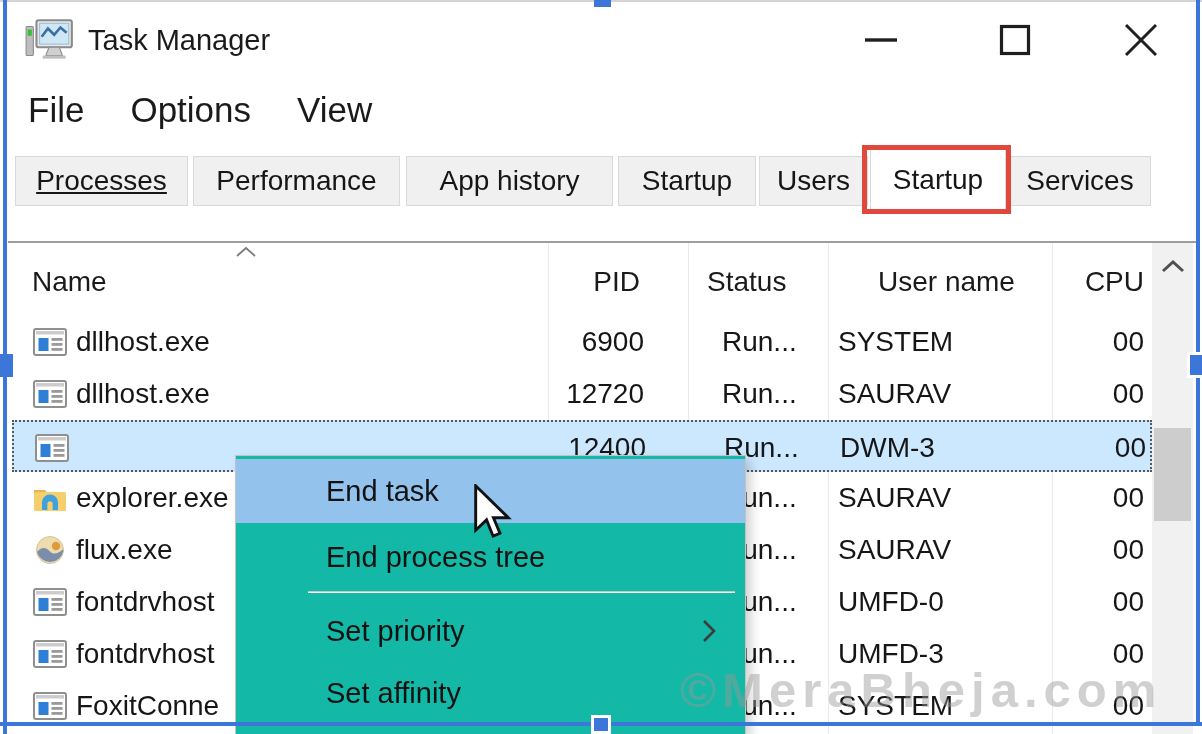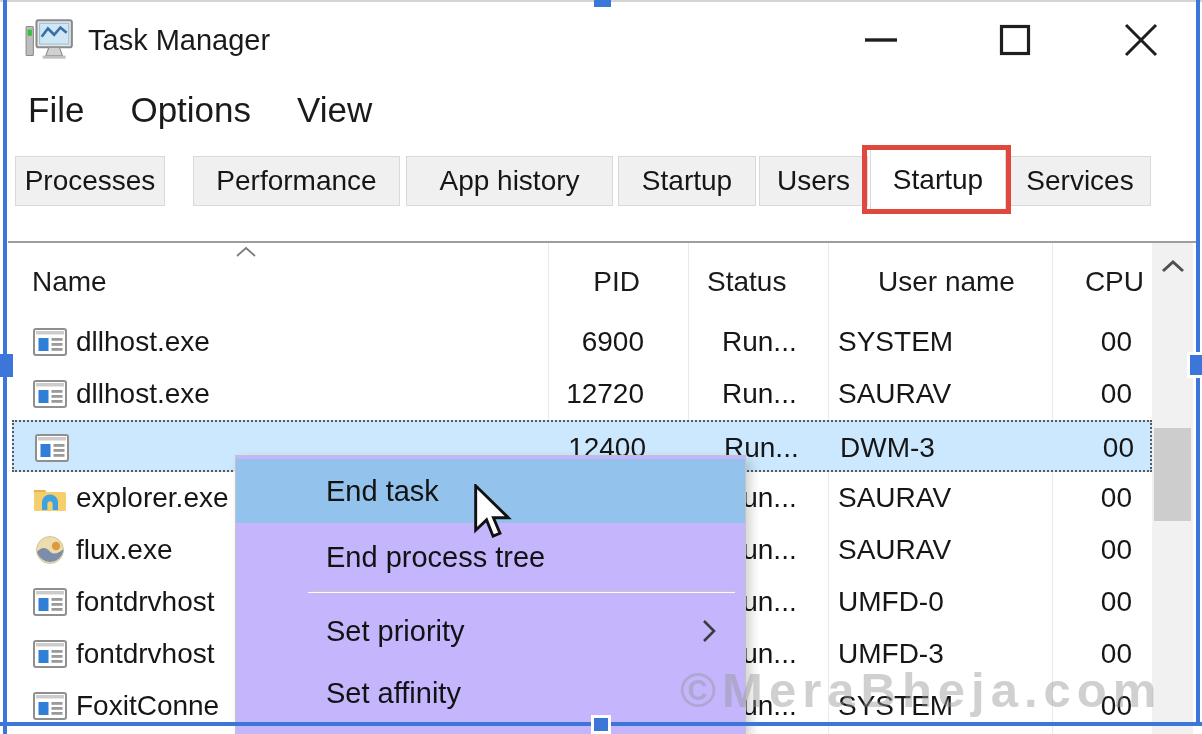--- a/index.html
+++ b/index.html
@@ -47,27 +47,27 @@
   #rows{position:absolute;left:12px;top:316px;width:1140px;z-index:3;}
   .row{position:absolute;left:0;width:1140px;height:52px;box-sizing:border-box;}
   .row.selected{background:var(--row_selected);border:2px dotted #585858;}
   .cell{position:absolute;top:0;height:52px;line-height:52px;font-size:28px;color:#161616;box-sizing:border-box;white-space:nowrap;overflow:hidden;}
   .cell.c-name{left:0;width:536px;}
   .cell.c-name .nm{position:absolute;left:64px;top:0;}
   .cell.c-name .ric{position:absolute;left:21px;top:11px;width:34px;height:30px;}
   .cell.c-pid{left:536px;width:140px;text-align:right;padding-right:44px;}
   .cell.c-status{left:676px;width:140px;padding-left:34px;}
   .cell.c-user{left:816px;width:224px;padding-left:10px;}
-  .cell.c-cpu{left:1040px;width:100px;text-align:right;padding-right:20px;}
+  .cell.c-cpu{left:1040px;width:100px;text-align:right;padding-right:8px;}
   
   #scrollbar{position:absolute;left:1152px;top:243px;width:41px;bottom:0;background:#f1f1f1;z-index:4;}
   #sb-up{position:absolute;left:0;top:0;width:41px;height:46px;display:flex;align-items:center;justify-content:center;}
   #sb-thumb{position:absolute;left:2px;top:185px;width:37px;height:93px;background:#cdcdcd;}
   
-  #ctxmenu{position:absolute;left:235px;top:455px;width:511px;height:279px;background:#c4b5fd;
+  #ctxmenu{position:absolute;left:235px;top:455px;width:511px;height:279px;background:#14b8a6;
        border:1px solid #c3c3c3;border-bottom:none;box-sizing:border-box;z-index:50;
        box-shadow:5px 5px 10px rgba(0,0,0,0.18);}
   .mitem{position:absolute;left:0;width:100%;font-size:29px;color:#121212;box-sizing:border-box;padding-left:90px;}
   .mitem.hl{background:var(--menu_highlight);}
   .msep{position:absolute;left:72px;right:10px;height:1px;background:#c6c6c6;border-bottom:1px solid #fbfbfb;}
   .subarrow{position:absolute;right:28px;top:50%;transform:translateY(-50%);width:16px;height:26px;}
   
   #watermark{position:absolute;left:680px;top:662px;z-index:60;font-size:49px;font-weight:bold;
        letter-spacing:6px;color:rgba(150,150,150,0.45);white-space:nowrap;}
   #cursor{position:absolute;left:470px;top:484px;width:44px;height:58px;z-index:70;}
@@ -106,21 +106,21 @@
     </div>
   </div>
 
   <div id="menubar">
       <div class="mi">File</div>
       <div class="mi">Options</div>
       <div class="mi">View</div>
     </div>
 
   <div id="tabstrip">
-      <div class="tab" style="left: 15px; width: 150px;">Processes</div>
+      <div class="tab" style="left: 15px; width: 173px; text-decoration: underline;">Processes</div>
       <div class="tab" style="left: 193px; width: 207px;">Performance</div>
       <div class="tab" style="left: 406px; width: 207px;">App history</div>
       <div class="tab" style="left: 618px; width: 138px;">Startup</div>
       <div class="tab" style="left: 759px; width: 109px;">Users</div>
       <div class="tab active" style="left: 870px; width: 136px;">Startup</div>
       <div class="tab" style="left: 1009px; width: 142px;">Services</div>
     </div>
   <div id="tab-redbox"></div>
 
   <div class="table-topline"></div>

